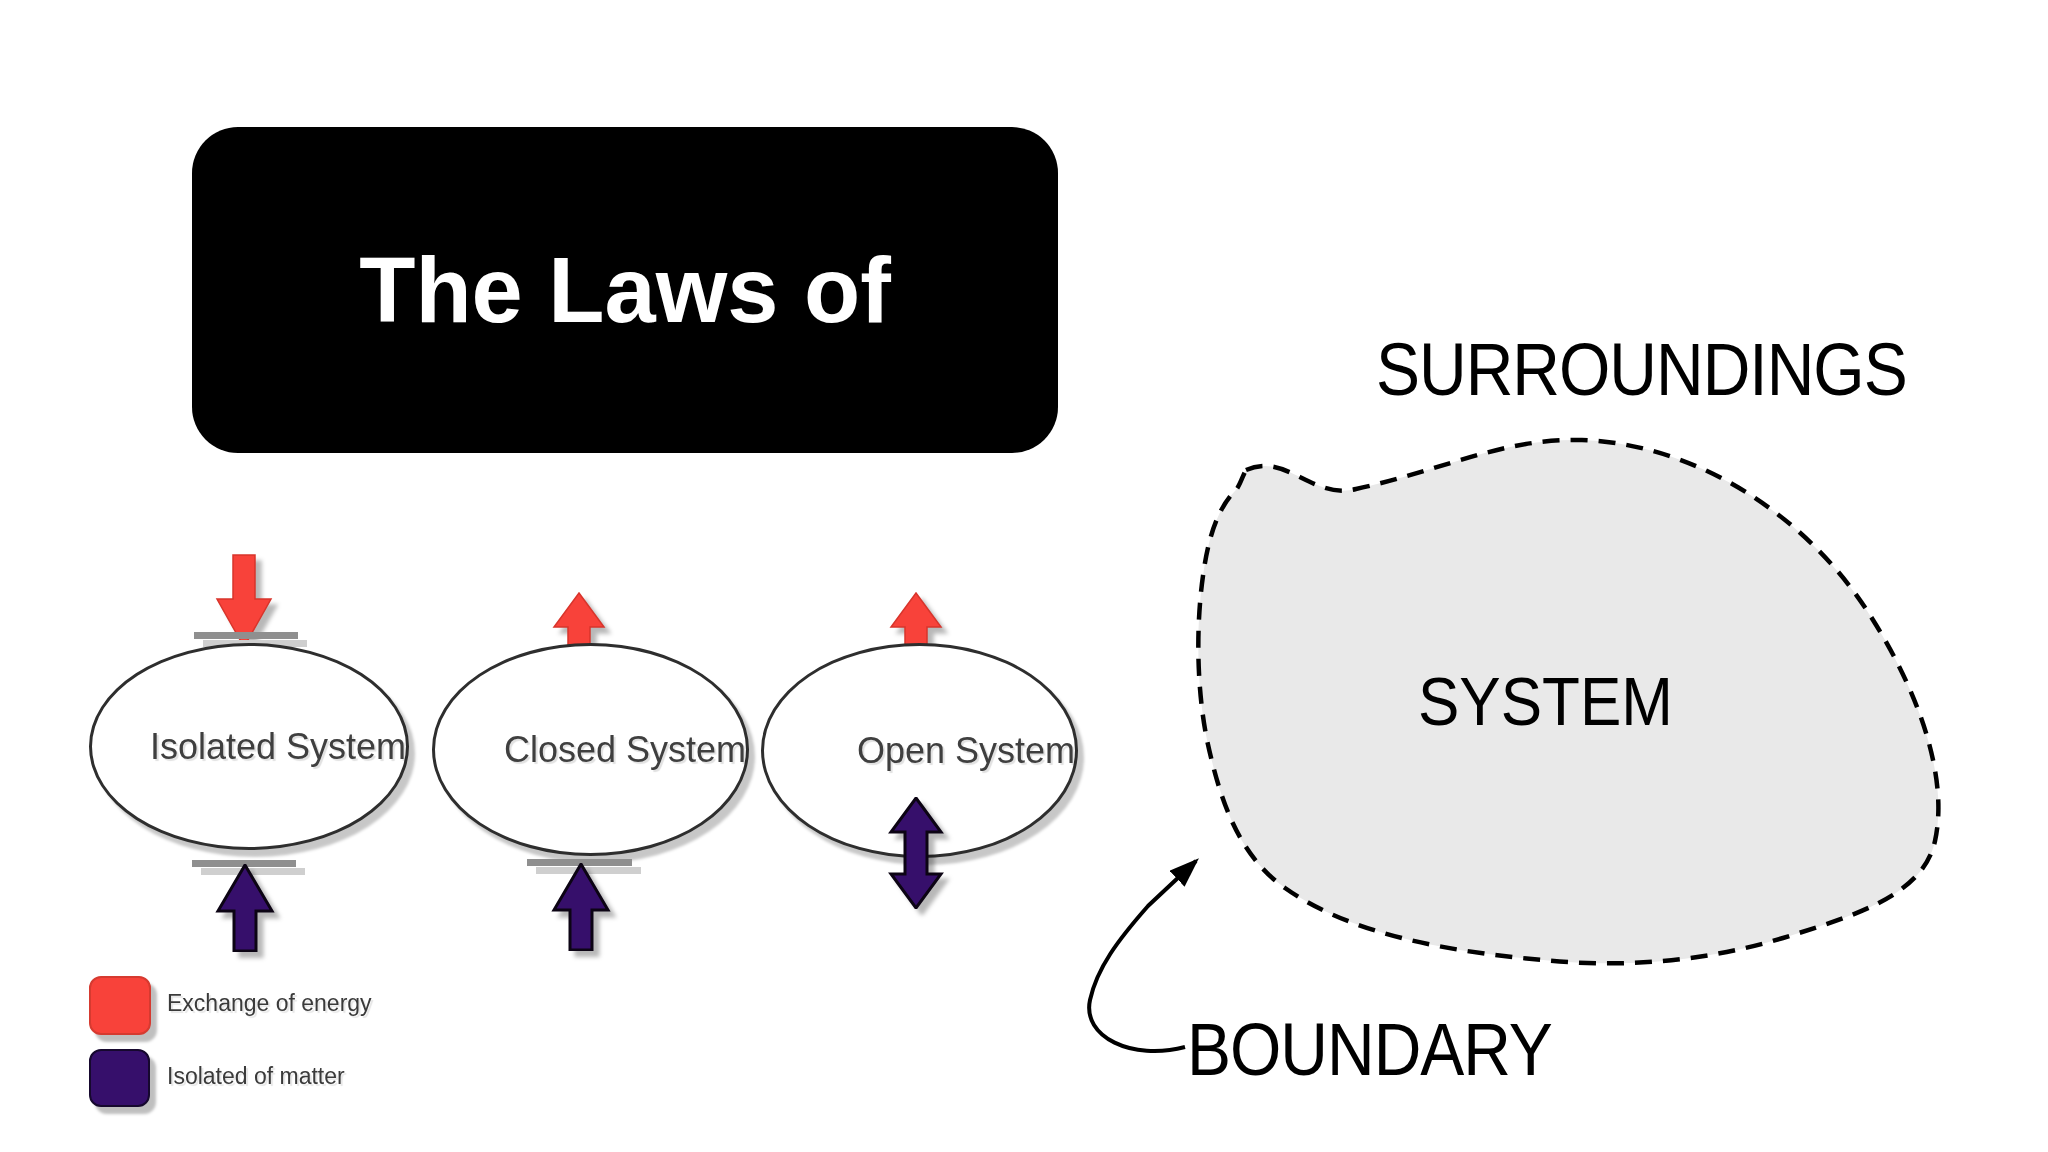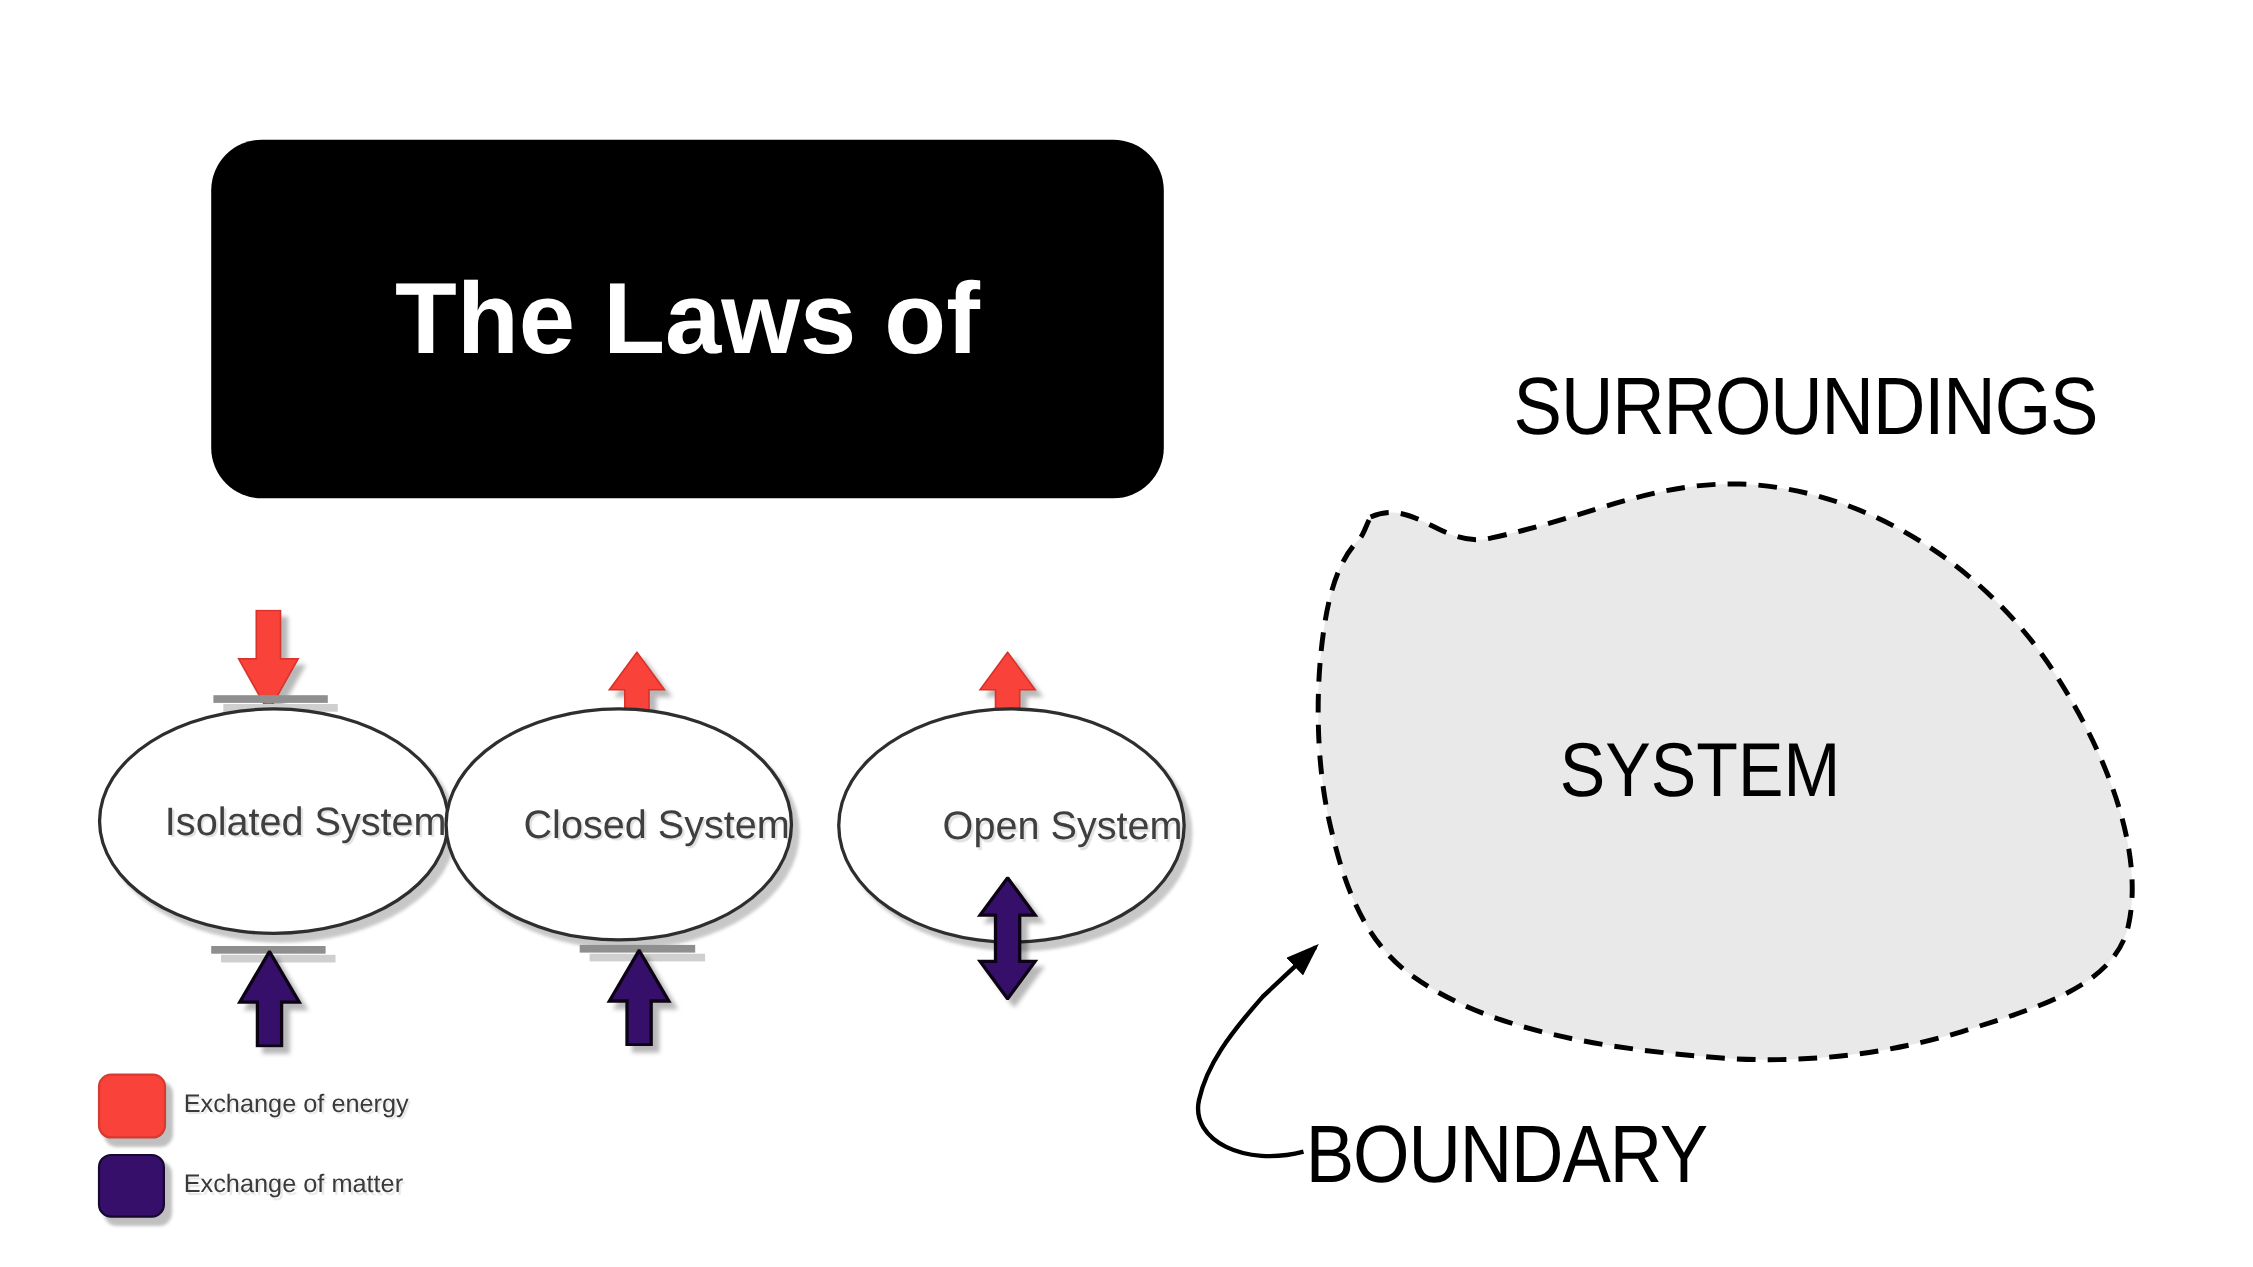--- a/index.html
+++ b/index.html
@@ -29,21 +29,21 @@
   }
 
   
   .ellipse{
     position:absolute;border:3px solid #2e2e2e;border-radius:50%;background:#fff;
     box-shadow:6px 7px 3px rgba(0,0,0,0.22);
     display:flex;align-items:center;justify-content:flex-end;
   }
   .ellipse span{font-size:36px;color:#3f3f3f;white-space:nowrap;text-shadow:2px 2px 1px rgba(0,0,0,0.12);}
   #ellipse-isolated{left:65px;top:643px;width:314px;height:201px;}
-  #ellipse-closed{left:380px;top:643px;width:311px;height:207px;}
+  #ellipse-closed{left:408px;top:643px;width:311px;height:207px;}
   #ellipse-open{left:737px;top:643px;width:311px;height:209px;}
 
   
   .bar{
     position:absolute;height:7px;background:var(--barrier-gray);
     box-shadow:9px 8px 0 #cfcfcf;
   }
   #bar-isolated-top{left:170px;top:632px;width:104px;}
   #bar-isolated-bottom{left:168px;top:860px;width:104px;}
   #bar-closed-bottom{left:503px;top:859px;width:105px;}
@@ -123,21 +123,21 @@
   <div id="ellipse-open" class="ellipse">
     <span>Open System</span>
   </div>
   <svg id="arrow-open-matter" class="arrow purple" width="56" height="112" viewBox="0 0 56 112">
     <polygon points="28,1 53,35 39,35 39,77 53,77 28,111 3,77 17,77 17,35 3,35"></polygon>
   </svg>
 
   <div id="swatch-energy" class="swatch"></div>
   <div id="legend-label-energy" class="legend-label">Exchange of energy</div>
   <div id="swatch-matter" class="swatch"></div>
-  <div id="legend-label-matter" class="legend-label">Exchange of matter</div>
+  <div id="legend-label-matter" class="legend-label">Isolated of matter</div>
 
   <svg id="figure-svg" width="920" height="700" viewBox="1040 418 920 700">
     <defs>
       <marker id="ah" markerUnits="userSpaceOnUse" markerWidth="30" markerHeight="22" refX="26" refY="11" orient="auto">
         <path d="M0,0 L30,11 L0,22 z" fill="#000"></path>
       </marker>
     </defs>
     <path class="blob" d="
       M 1222 470
       C 1262 452 1288 500 1332 489

